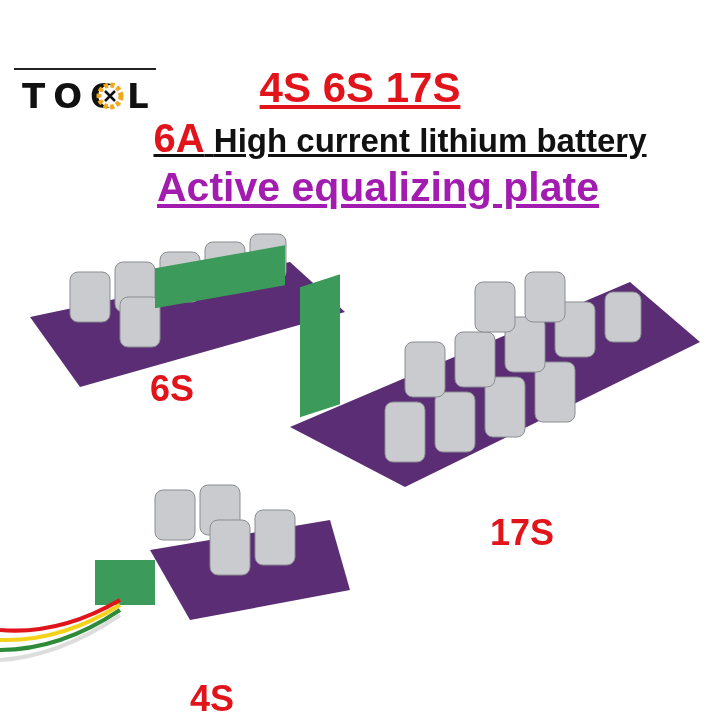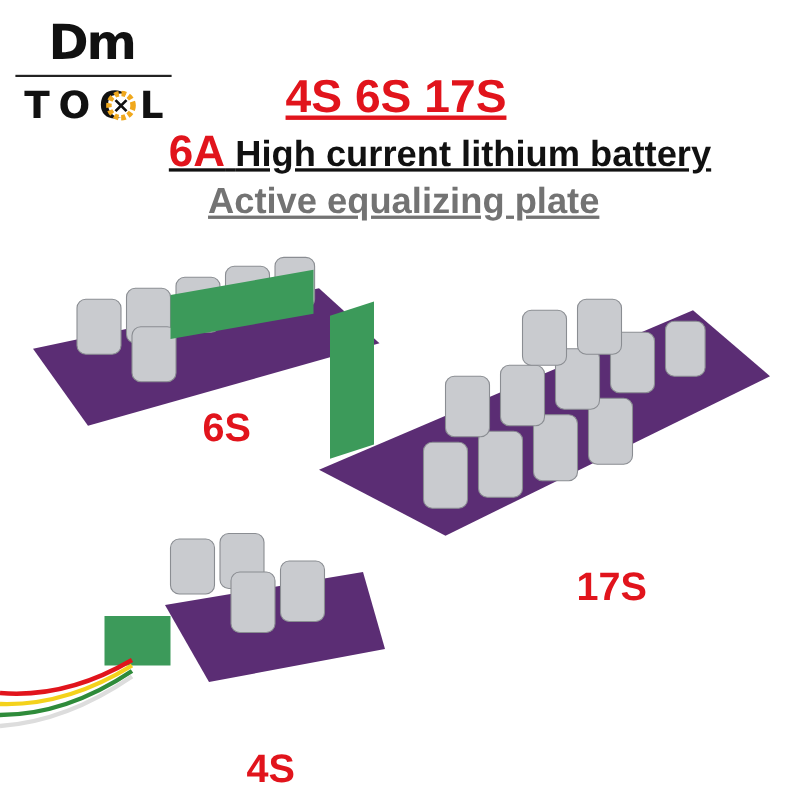--- a/index.html
+++ b/index.html
@@ -6,29 +6,28 @@
   body{width:720px;height:720px;position:relative;overflow:hidden;font-family:"Liberation Sans",sans-serif;}
   .logo{position:absolute;left:6px;top:14px;width:150px;height:100px;}
   .logo-dm{position:absolute;left:38px;top:0;font:900 44px "DejaVu Sans",sans-serif;letter-spacing:-2px;color:#111;}
   .logo-line{position:absolute;left:8px;top:54px;width:142px;height:2px;background:#222;}
   .logo-tool{position:absolute;left:16px;top:62px;font:900 34px "DejaVu Sans",sans-serif;color:#111;letter-spacing:8px;}
   .gear{position:absolute;left:90px;top:68px;width:28px;height:28px;}
   .h1{position:absolute;left:0;width:720px;text-align:center;font-weight:700;text-decoration:underline;}
   .series{top:64px;left:110px;width:500px;font-size:42px;color:#e1141c;}
   .line2{top:116px;left:90px;width:620px;font-size:33px;color:#111;}
   .line2 .amp{color:#e1141c;font-size:40px;}
-  .line3{top:164px;left:107px;width:520px;font-size:33px;color:#737373;}
+  .line3{top:164px;left:118px;width:520px;font-size:41px;color:#a21caf;}
   .board{position:absolute;}
-  .lbl{position:absolute;font-weight:700;color:#e1141c;font-size:36px;margin-left:34px;}
+  .lbl{position:absolute;font-weight:700;color:#e1141c;font-size:36px;}
 </style>
 </head>
 <body>
 
 <div class="logo">
-  <div class="logo-dm">Dm</div>
   <div class="logo-line"></div>
   <div class="logo-tool">TOOL</div>
   <svg class="gear" viewBox="0 0 28 28">
     <circle cx="14" cy="14" r="11" fill="#fff" stroke="#f0a81c" stroke-width="5" stroke-dasharray="4 2.5"></circle>
     <circle cx="14" cy="14" r="8" fill="#fff"></circle>
     <path d="M9 9 L19 19 M19 9 L9 19" stroke="#111" stroke-width="2.5"></path>
   </svg>
 </div>
 
 <div class="h1 series">4S 6S 17S</div>

